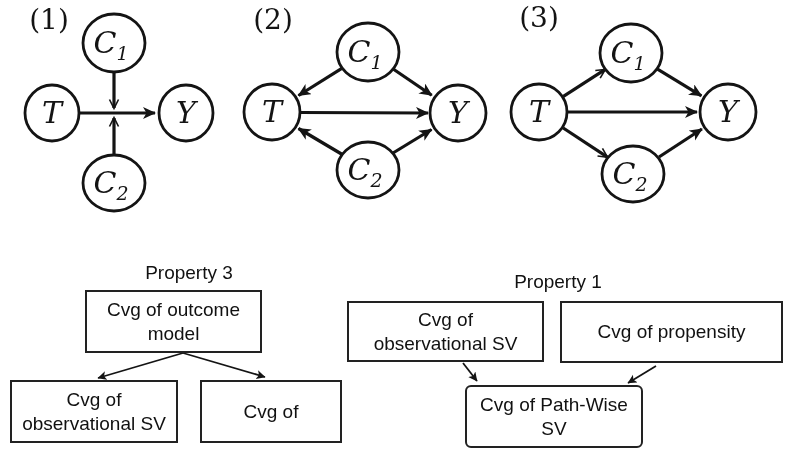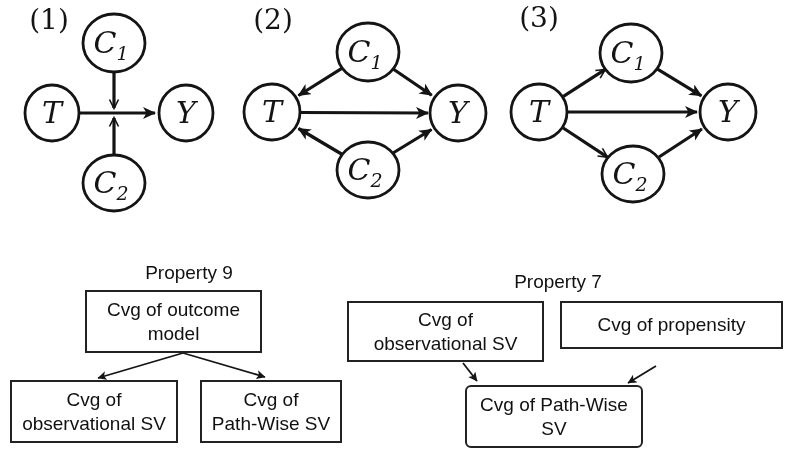--- a/index.html
+++ b/index.html
@@ -129,45 +129,44 @@
     </g>
   </svg>
 
   <svg width="794" height="453" viewBox="0 0 794 453" style="pointer-events:none">
     <line class="fc-edge" x1="183" y1="353" x2="98" y2="378" marker-end="url(#smallhead)"></line>
     <line class="fc-edge" x1="183" y1="353" x2="265" y2="377" marker-end="url(#smallhead)"></line>
     <line class="fc-edge" x1="463" y1="363" x2="477" y2="381" marker-end="url(#smallhead)"></line>
     <line class="fc-edge" x1="656" y1="366" x2="628" y2="383" marker-end="url(#smallhead)"></line>
   </svg>
 
-  <div class="fc-title" style="left:89px; top:262px; width:200px;">Property 9</div>
+  <div class="fc-title" style="left:89px; top:262px; width:200px;">Property 3</div>
 
   <div class="fc-box" style="left:85px; top:290px; width:177px; height:63px;justify-content:center;">
     <span>Cvg of outcome</span>
     <span>model</span>
   </div>
 
   <div class="fc-box" style="left:10px; top:380px; width:168px; height:63px;">
     <span>Cvg of</span>
     <span>observational SV</span>
   </div>
 
   <div class="fc-box" style="left:200px; top:380px; width:142px; height:63px;">
     <span>Cvg of</span>
-    <span>Path-Wise SV</span>
   </div>
 
-  <div class="fc-title" style="left:458px; top:271px; width:200px;">Property 7</div>
+  <div class="fc-title" style="left:458px; top:271px; width:200px;">Property 1</div>
 
   <div class="fc-box" style="left:347px; top:301px; width:197px; height:61px;">
     <span>Cvg of</span>
     <span>observational SV</span>
   </div>
 
-  <div class="fc-box" style="left:560px; top:301px; width:223px; height:48px;">
+  <div class="fc-box" style="left:560px; top:301px; width:223px; height:62px;">
     <span>Cvg of propensity</span>
   </div>
 
   <div class="fc-box" style="left:465px; top:385px; width:178px; height:63px;border-radius:6px;">
     <span>Cvg of Path-Wise</span>
     <span>SV</span>
   </div>
 
 </div>
 

